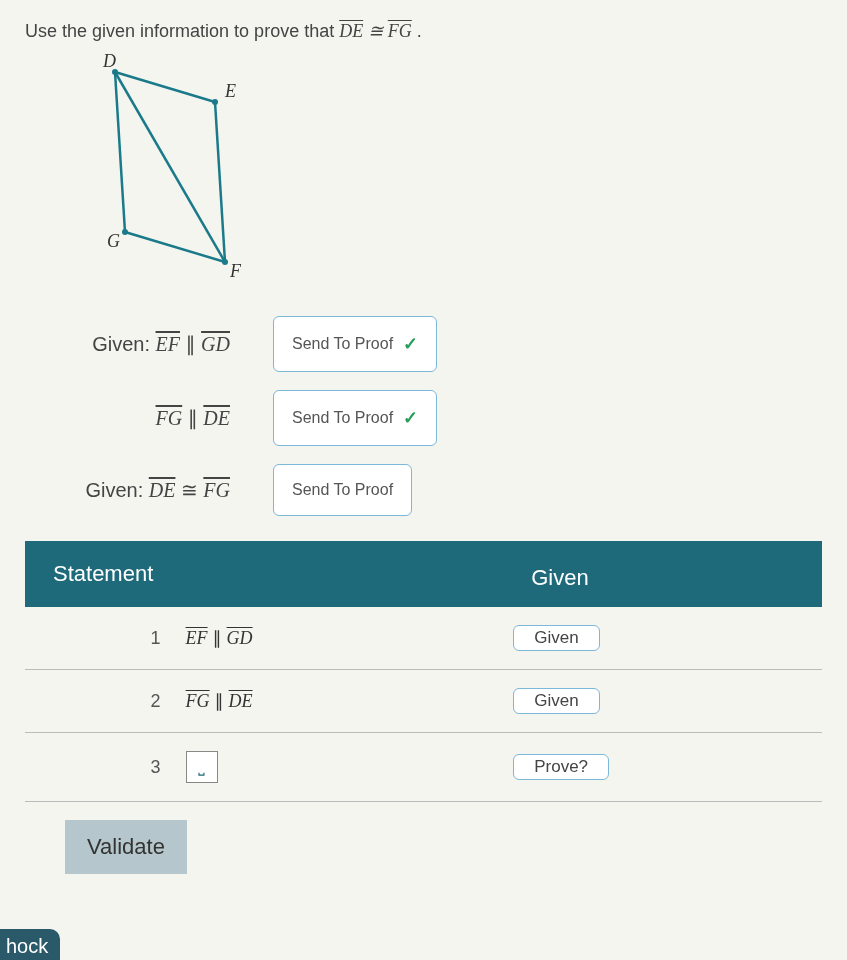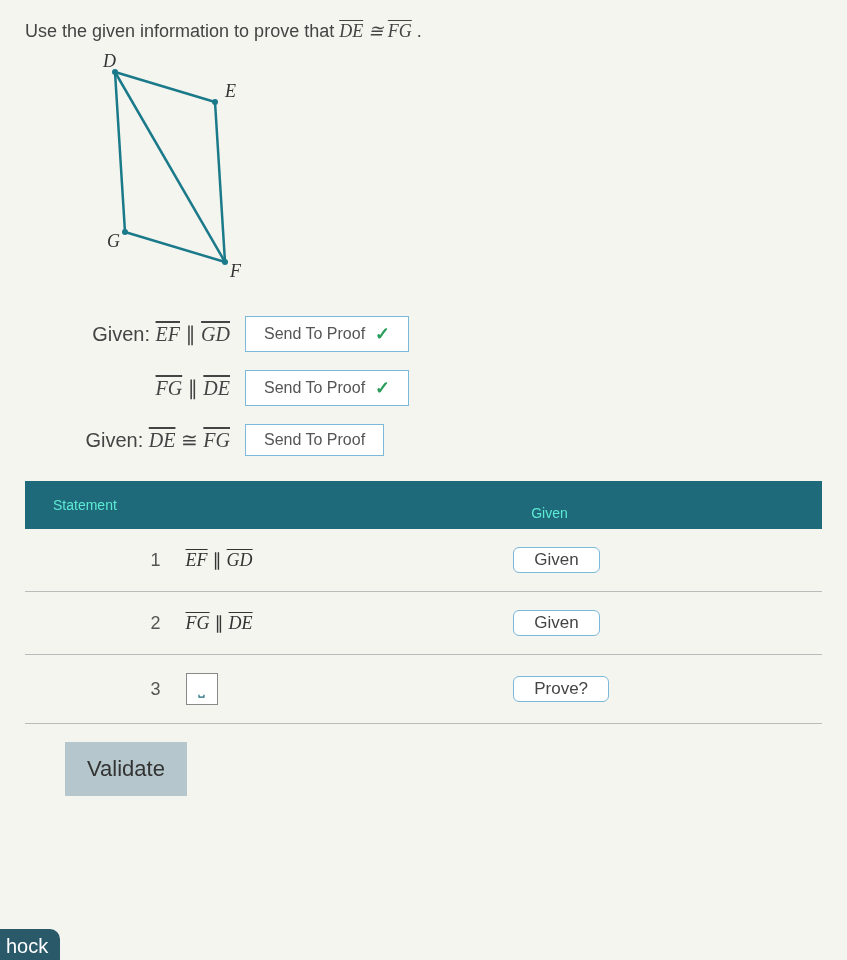--- a/index.html
+++ b/index.html
@@ -29,58 +29,59 @@
   .diagram {
     margin: 8px 0 30px 60px;
   }
   .given-prove {
     margin: 10px 0 25px 20px;
   }
   .gp-row {
     display: flex;
     align-items: center;
     margin-bottom: 18px;
+    gap: 28px;
   }
   .gp-label {
     font-size: 20px;
     color: #444;
     width: 200px;
     text-align: right;
     padding-right: 15px;
   }
   .gp-label .overline, .gp-label .sym {
     font-size: 20px;
   }
   .send-btn {
     border: 1.5px solid #7bb8d9;
-    border-radius: 0;
+    border-radius: 6px;
     background: #fff;
-    padding: 6px 18px;
+    padding: 16px 18px;
     font-size: 16px;
     color: #555;
     display: inline-flex;
     align-items: center;
     gap: 10px;
     cursor: pointer;
   }
   .check {
     color: #2a9d5a;
     font-weight: bold;
     font-size: 18px;
   }
   .proof-table {
     width: 100%;
     border-collapse: collapse;
     margin-top: 10px;
   }
   .proof-header td {
     background: #1e6a7a;
-    color: #5eead4;
-    font-size: 14px;
-    padding: 8px 28px;
+    color: #ffffff;
+    font-size: 22px;
+    padding: 16px 28px;
   }
   .proof-header .stmt-head { width: 60%; }
   .proof-header .reason-head { width: 40%; padding-top: 24px;}
   .proof-row td {
     border-bottom: 1px solid #bbb;
     padding: 18px 10px;
     font-size: 18px;
     vertical-align: middle;
   }
   .row-num {

